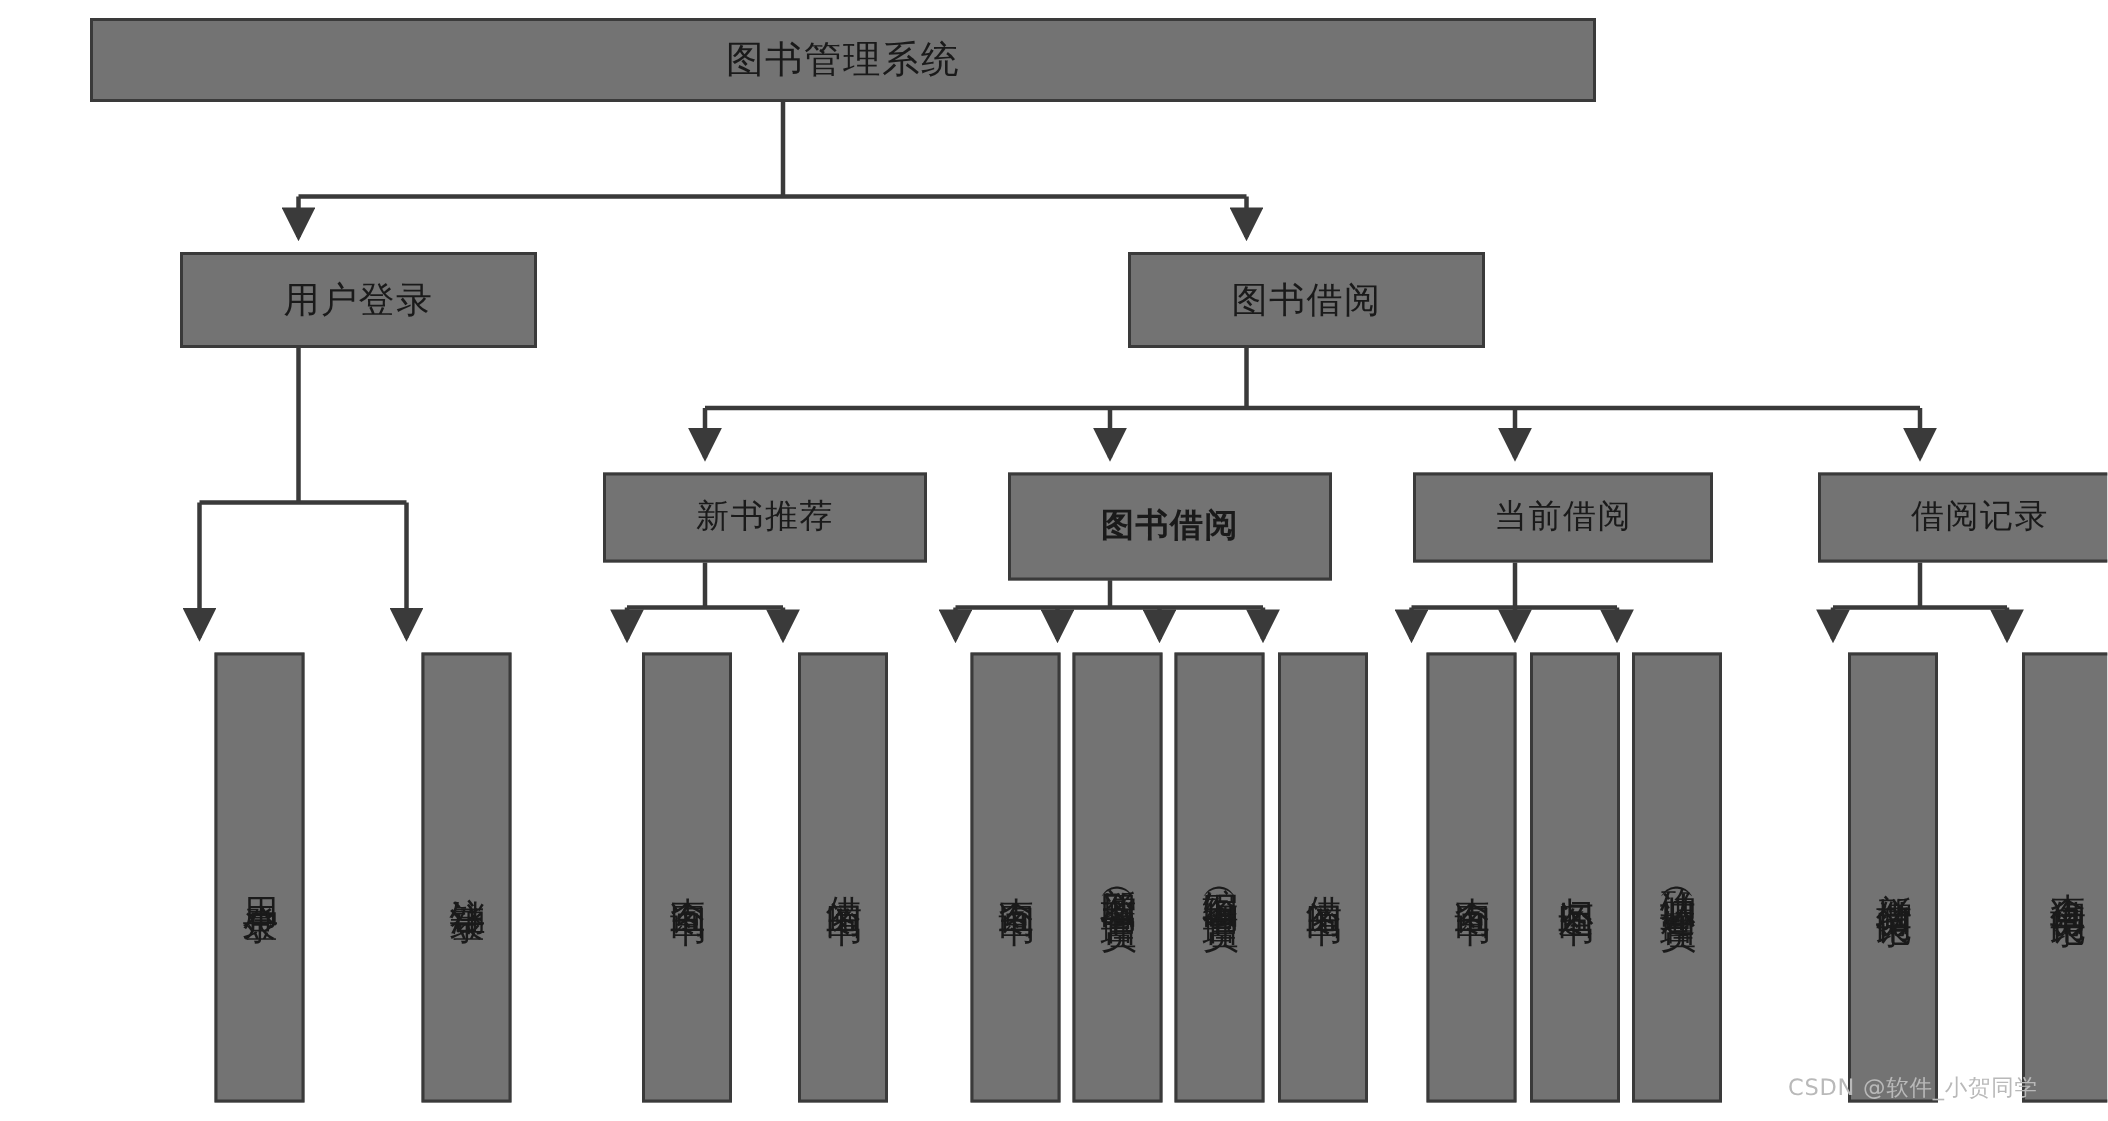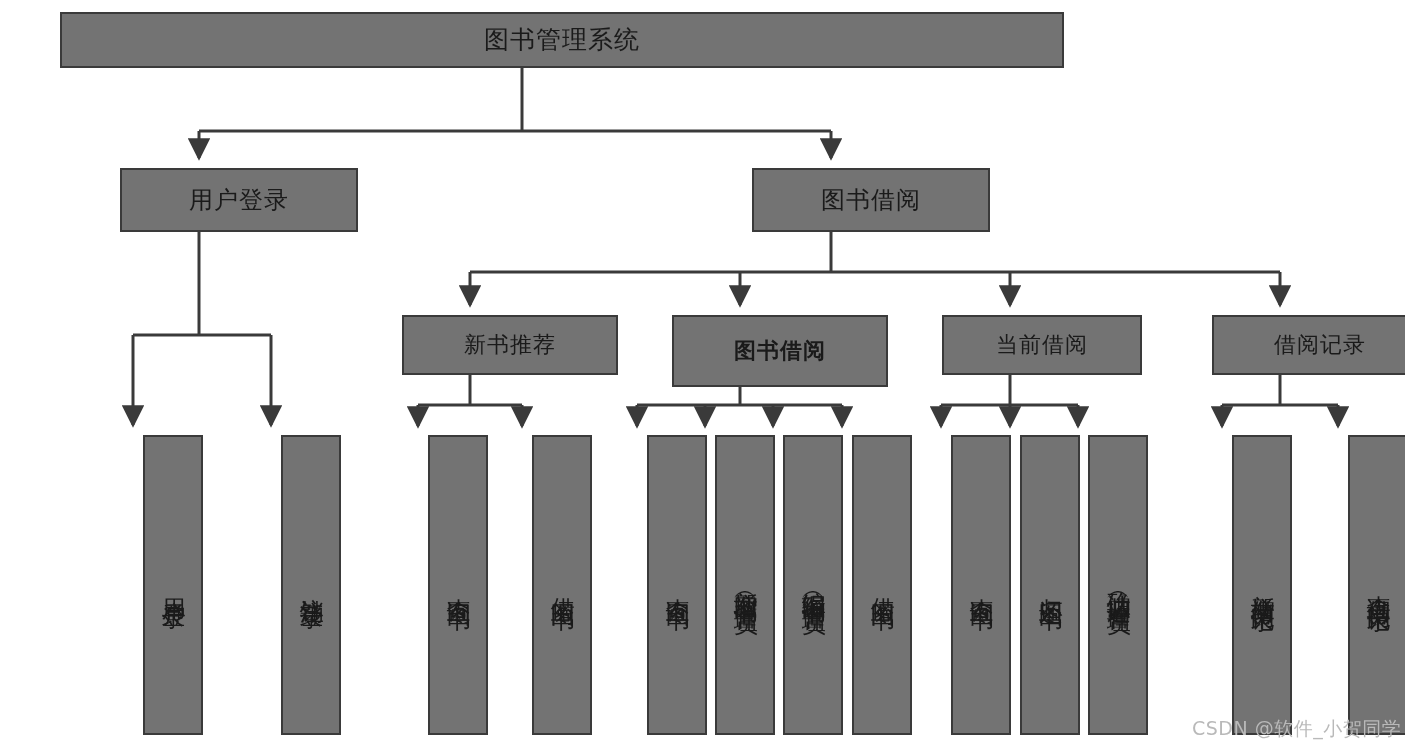--- a/index.html
+++ b/index.html
@@ -56,21 +56,21 @@
     text-orientation: upright;
     font-size: 24px;
     line-height: 1.22;
     letter-spacing: 3px;
     text-align: center;
     max-height: 100%;
   }
   .watermark {
     position: absolute;
     color: #b9b9b9;
-    font-size: 19px;
+    font-size: 15px;
     letter-spacing: 0.5px;
     white-space: pre;
     z-index: 5;
   }
 </style>
 </head>
 <body>
 
 <div id="stage">
 

